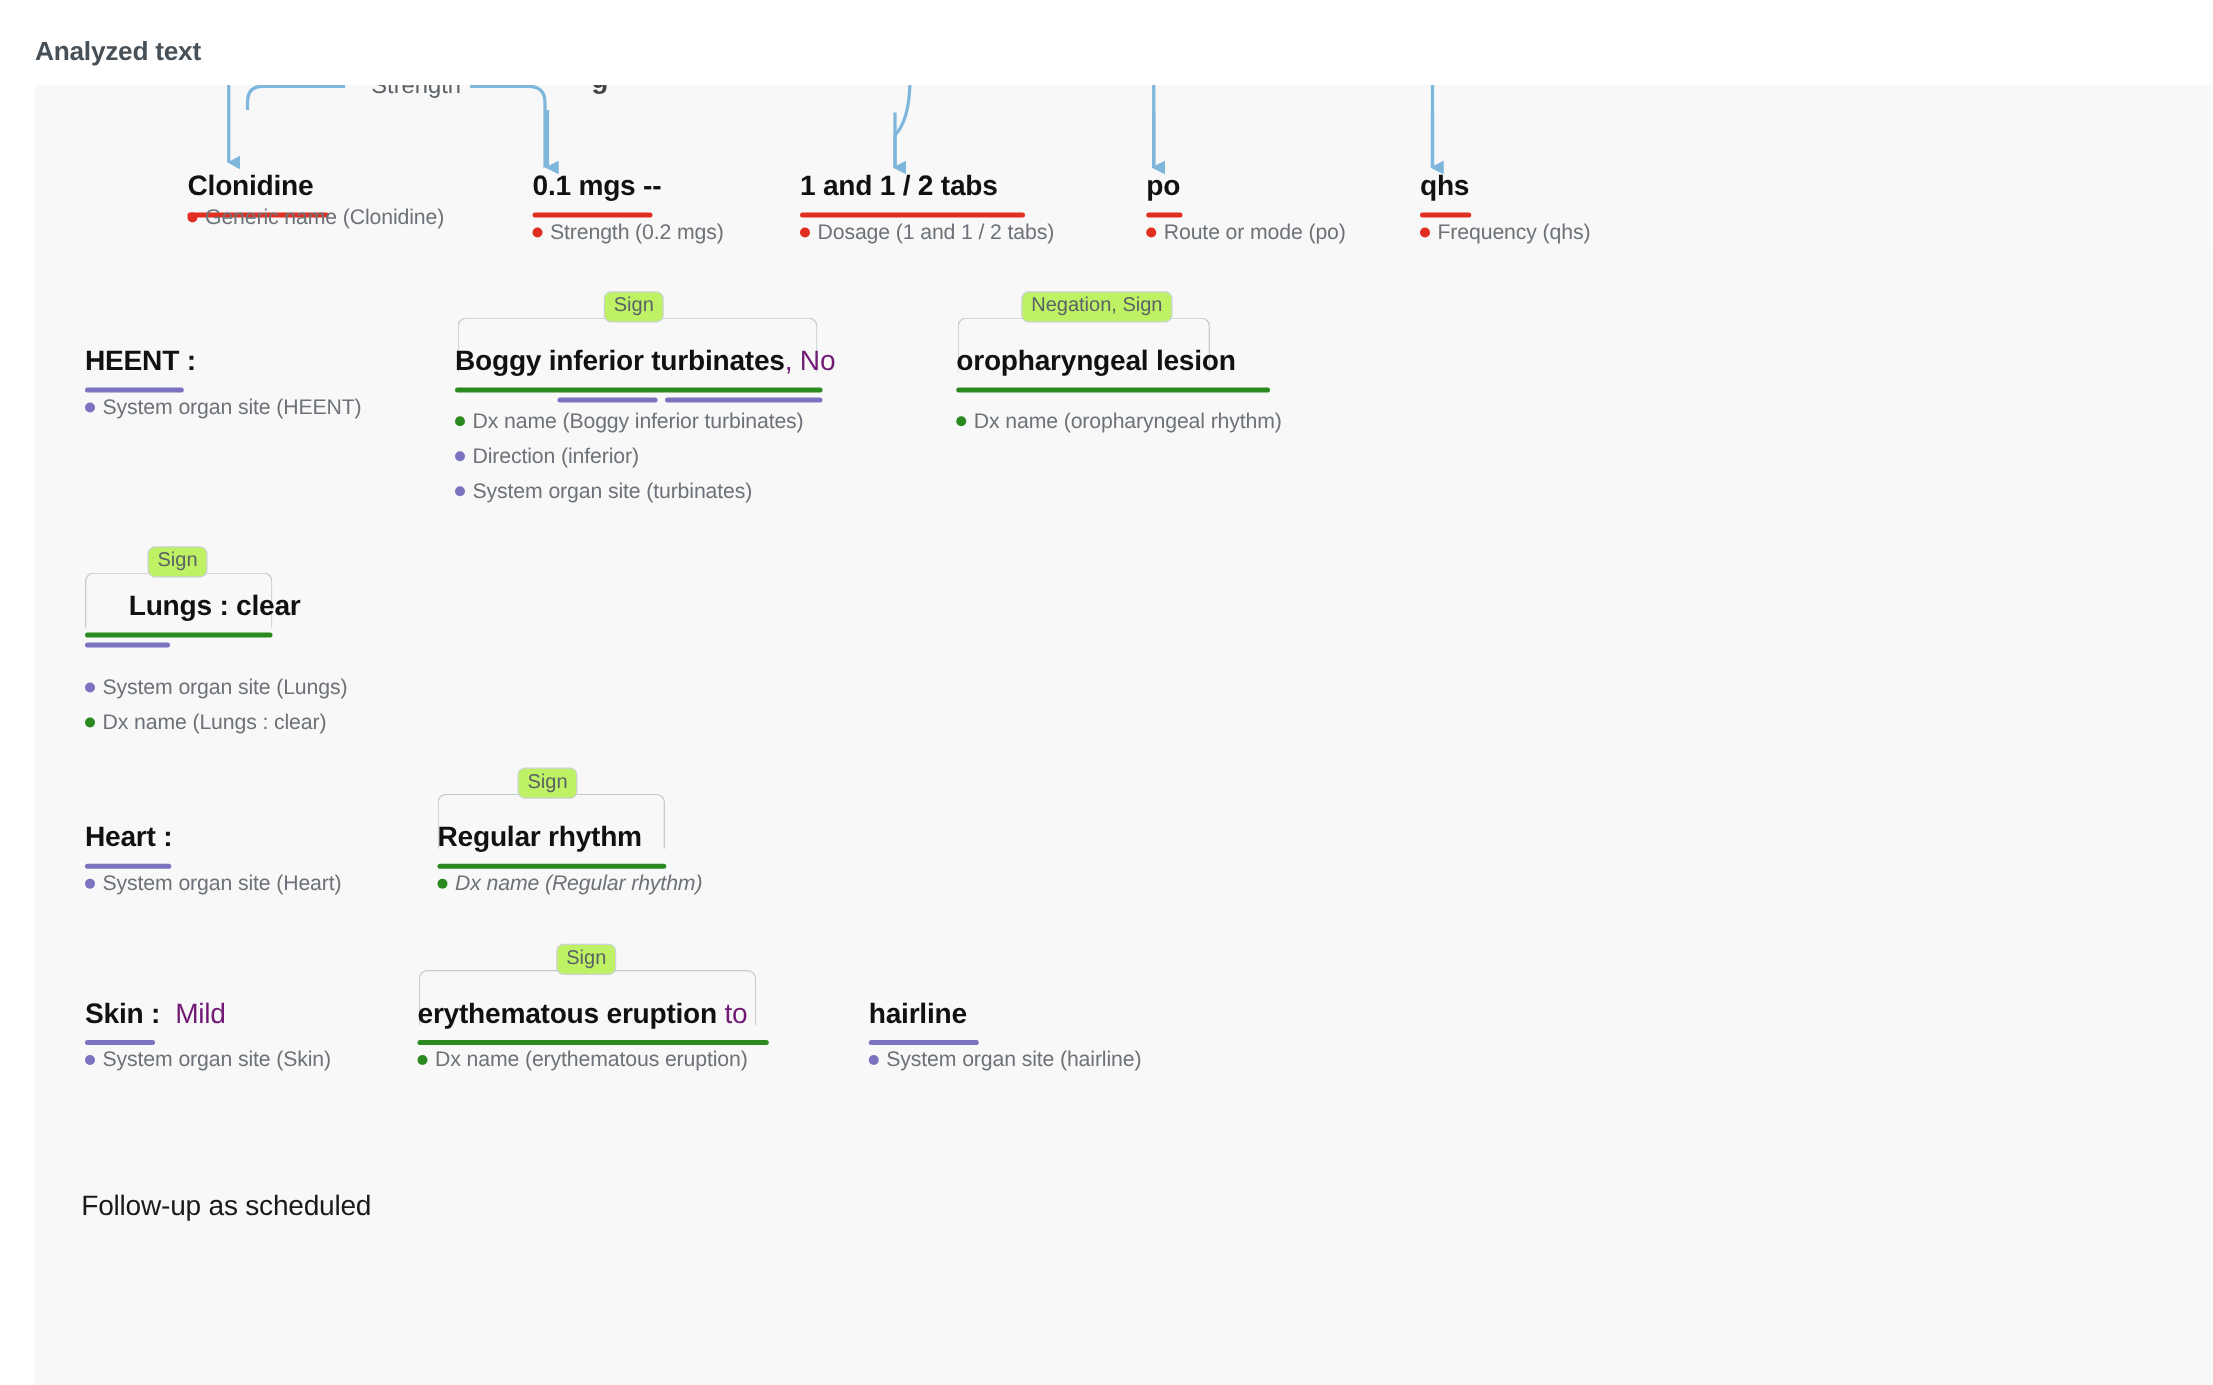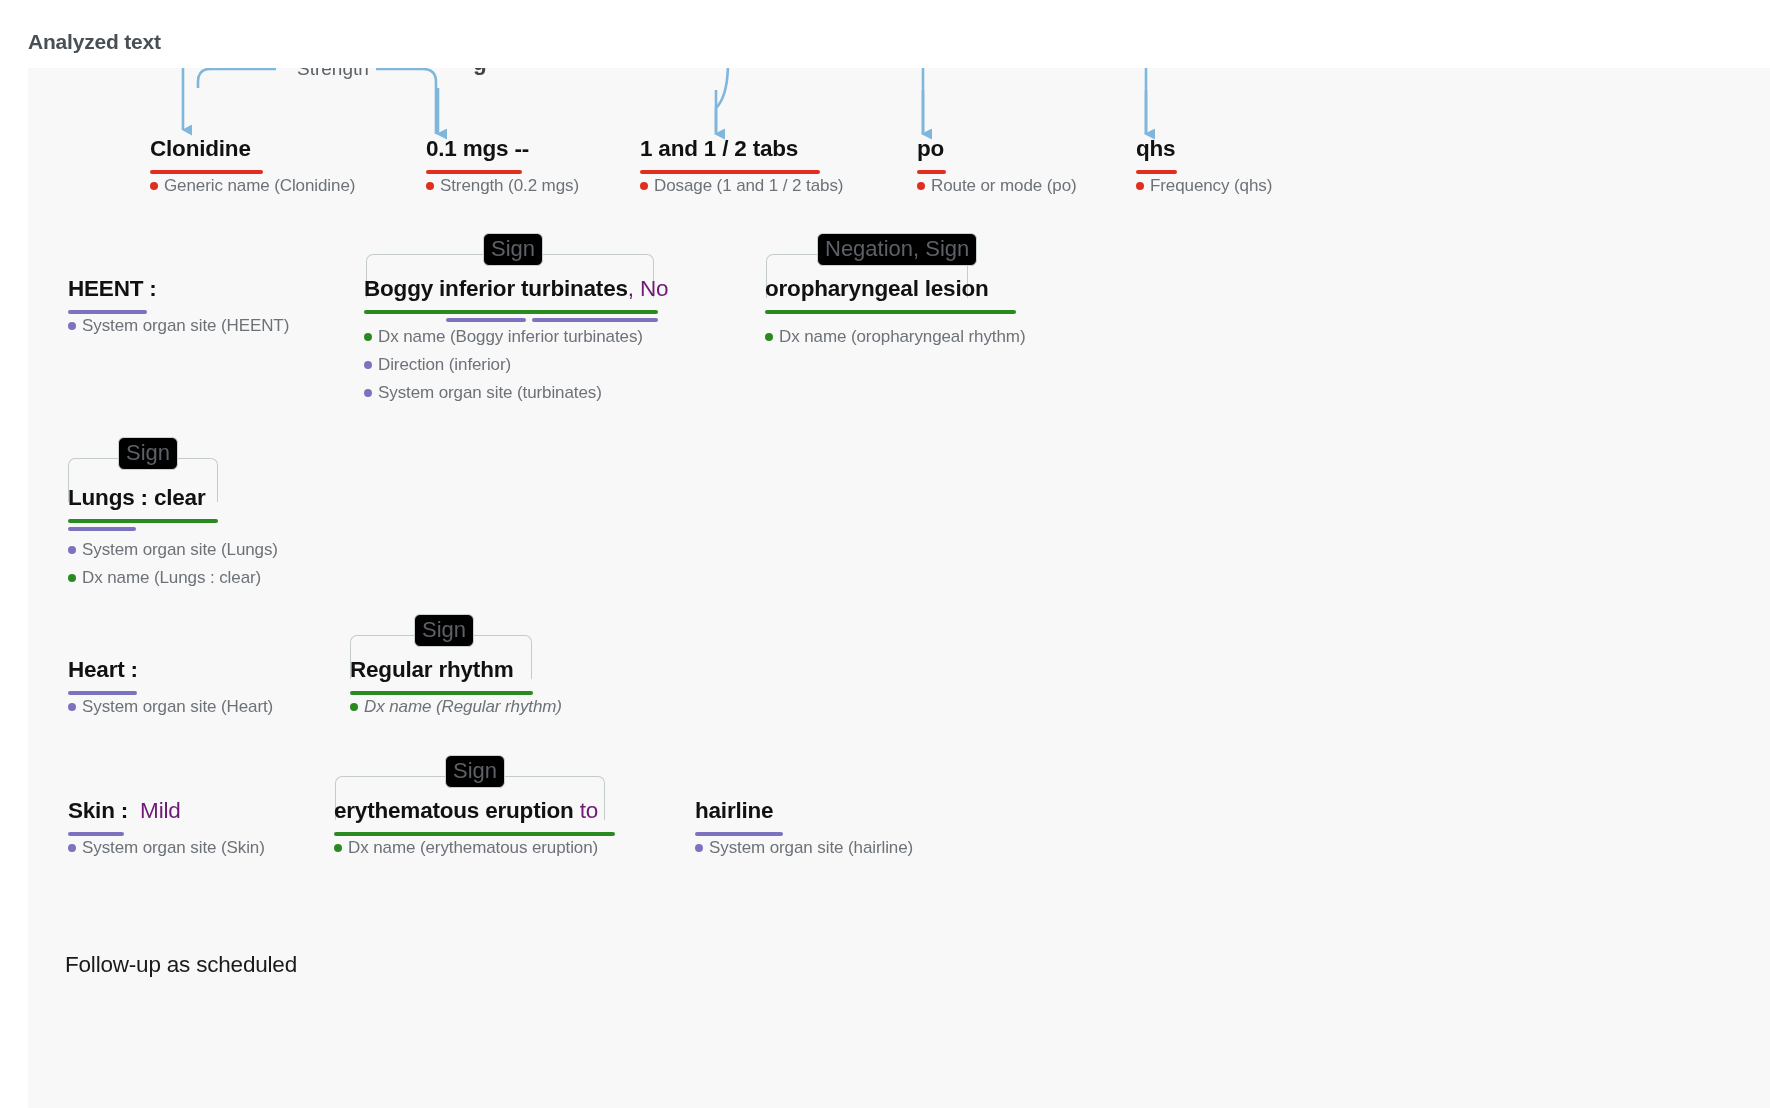--- a/index.html
+++ b/index.html
@@ -87,24 +87,24 @@
 
   
   .bracket {
     position: absolute;
     border: 1.6px solid #c3ccca;
     border-bottom: none;
     border-radius: 7px 7px 0 0;
   }
   .bracket-label {
     position: absolute;
-    background: #000000;
+    background: #bef264;
     border: 1.6px solid #c9d2d0;
     border-radius: 6px;
-    font-size: 22px;
+    font-size: 16px;
     color: #5b6166;
     padding: 1px 7px 2px 7px;
     white-space: nowrap;
     line-height: 1.25;
   }
 
   
   .arrow-layer {
     position: absolute;
     left: 0; top: 0;
@@ -187,21 +187,21 @@
     <div class="clip-remnant" style="left:445px; top:0px; width:40px;">
         <span>g</span>
       </div>
 
     <div class="row">
 
       <div class="tok" style="left:122px; top:68px;">
         <span class="word">Clonidine</span>
         <div class="ul red" style="left:0px; top:34px; width:113px;"></div>
       </div>
-      <div class="caption" style="left:122px; top:108px;text-align:center;">
+      <div class="caption" style="left:122px; top:96px;text-align:center;">
         <span class="dot red"></span><span>Generic name (Clonidine)</span>
       </div>
 
       <div class="tok" style="left:398px; top:68px;">
         <span class="word">0.1 mgs --</span>
         <div class="ul red" style="left:0px; top:34px; width:96px;"></div>
       </div>
       <div class="caption" style="left:398px; top:108px;">
         <span class="dot red"></span><span>Strength (0.2 mgs)</span>
       </div>
@@ -269,21 +269,21 @@
       </div>
       <div class="caption" style="left:737px; top:259px;">
         <span class="dot green"></span><span>Dx name (oropharyngeal rhythm)</span>
       </div>
     </div>
 
     <div class="row">
       <div class="bracket" style="left:40px; top:390px; width:150px; height:44px;"></div>
       <div class="bracket-label" style="left:90px; top:369px;">Sign</div>
 
-      <div class="tok" style="left:40px; top:417px;">
+      <div class="tok" style="left:40px; top:404px;padding-left:35px;">
         <span class="word">Lungs : clear</span>
         <div class="ul green" style="left:0px; top:34px; width:150px;"></div>
         <div class="ul purple" style="left:0px; top:42px; width:68px;"></div>
       </div>
       <div class="caption" style="left:40px; top:472px;">
         <span class="dot purple"></span><span>System organ site (Lungs)</span>
       </div>
       <div class="caption" style="left:40px; top:500px;">
         <span class="dot green"></span><span>Dx name (Lungs : clear)</span>
       </div>

